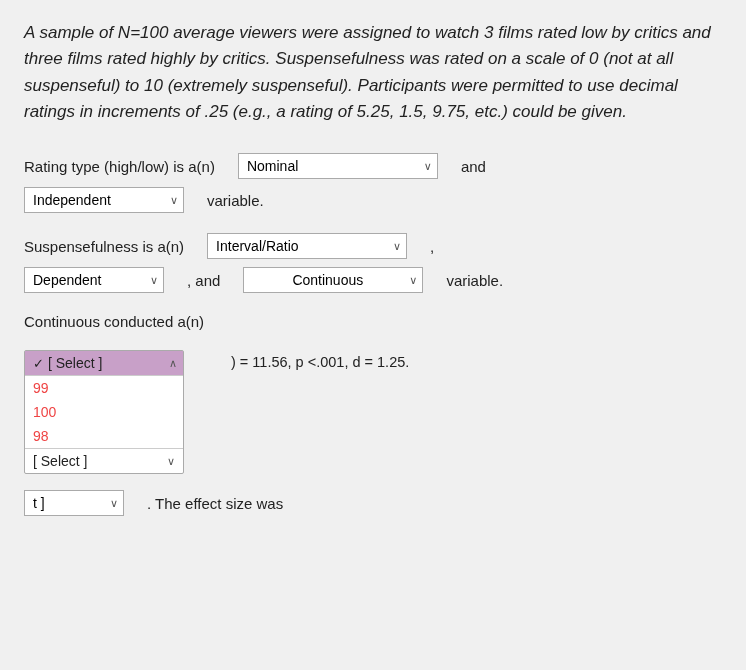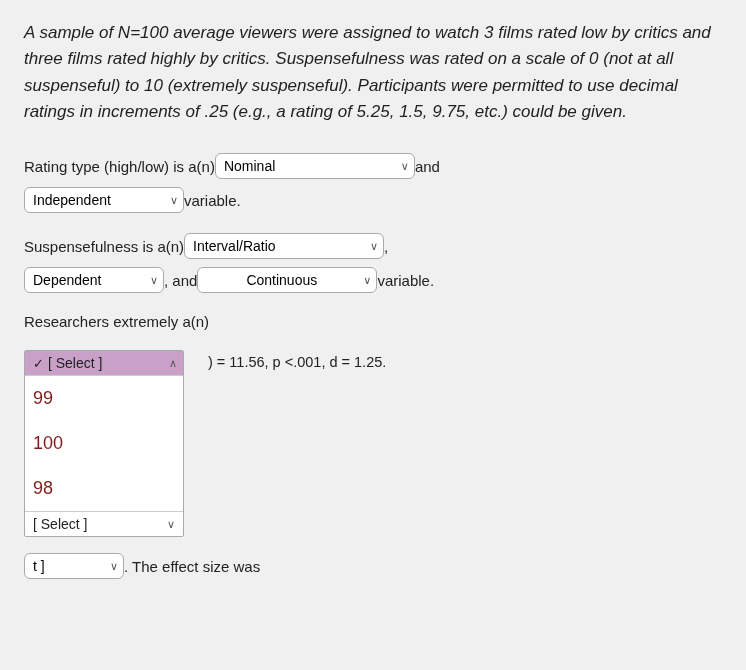--- a/index.html
+++ b/index.html
@@ -18,37 +18,37 @@
       font-size: 17px;
       font-style: italic;
     }
     .question-block {
       margin-bottom: 20px;
     }
     .inline-row {
       display: flex;
       align-items: center;
       flex-wrap: wrap;
-      gap: 0;
+      gap: 23px;
       margin-bottom: 8px;
     }
     .inline-text {
       font-size: 15px;
       color: #222;
     }
     .dropdown-select {
       border: 1px solid #aaa;
       background: #fff;
       padding: 4px 22px 4px 8px;
       font-size: 14px;
       appearance: none;
       -webkit-appearance: none;
       position: relative;
       cursor: pointer;
-      border-radius: 6px;
+      border-radius: 0;
       min-width: 100px;
     }
     .select-wrapper {
       position: relative;
       display: inline-block;
     }
     .select-wrapper::after {
       content: '∨';
       position: absolute;
       right: 6px;
@@ -98,24 +98,24 @@
       top: 50%;
       transform: translateY(-50%);
       font-size: 11px;
       color: #555;
     }
     .dropdown-options {
       border-top: 1px solid #ccc;
       background: #fff;
     }
     .dropdown-option {
-      padding: 12px 8px;
-      font-size: 18px;
-      cursor: pointer;
-      color: #7f1d1d;
+      padding: 4px 8px;
+      font-size: 14px;
+      cursor: pointer;
+      color: #ef4444;
     }
     .dropdown-footer {
       border-top: 1px solid #ccc;
       padding: 4px 8px;
       font-size: 14px;
       display: flex;
       align-items: center;
       cursor: pointer;
       color: #222;
     }
@@ -186,21 +186,21 @@
         <option selected="">Continuous</option>
         <option>Discrete</option>
       </select>
     </div>
     <span class="inline-text">variable.</span>
   </div>
 </div>
 
 <div class="question-block">
   <div class="inline-row">
-    <span class="inline-text">Researchers extremely a(n)</span>
+    <span class="inline-text">Continuous conducted a(n)</span>
   </div>
 </div>
 
 <div class="inline-row" style="align-items: flex-start; margin-bottom: 16px;">
 
   <div class="dropdown-open-container">
     <div class="dropdown-open-box">
       <div class="dropdown-open-header">
         <span class="check">✓</span>
         <span>[ Select ]</span>

